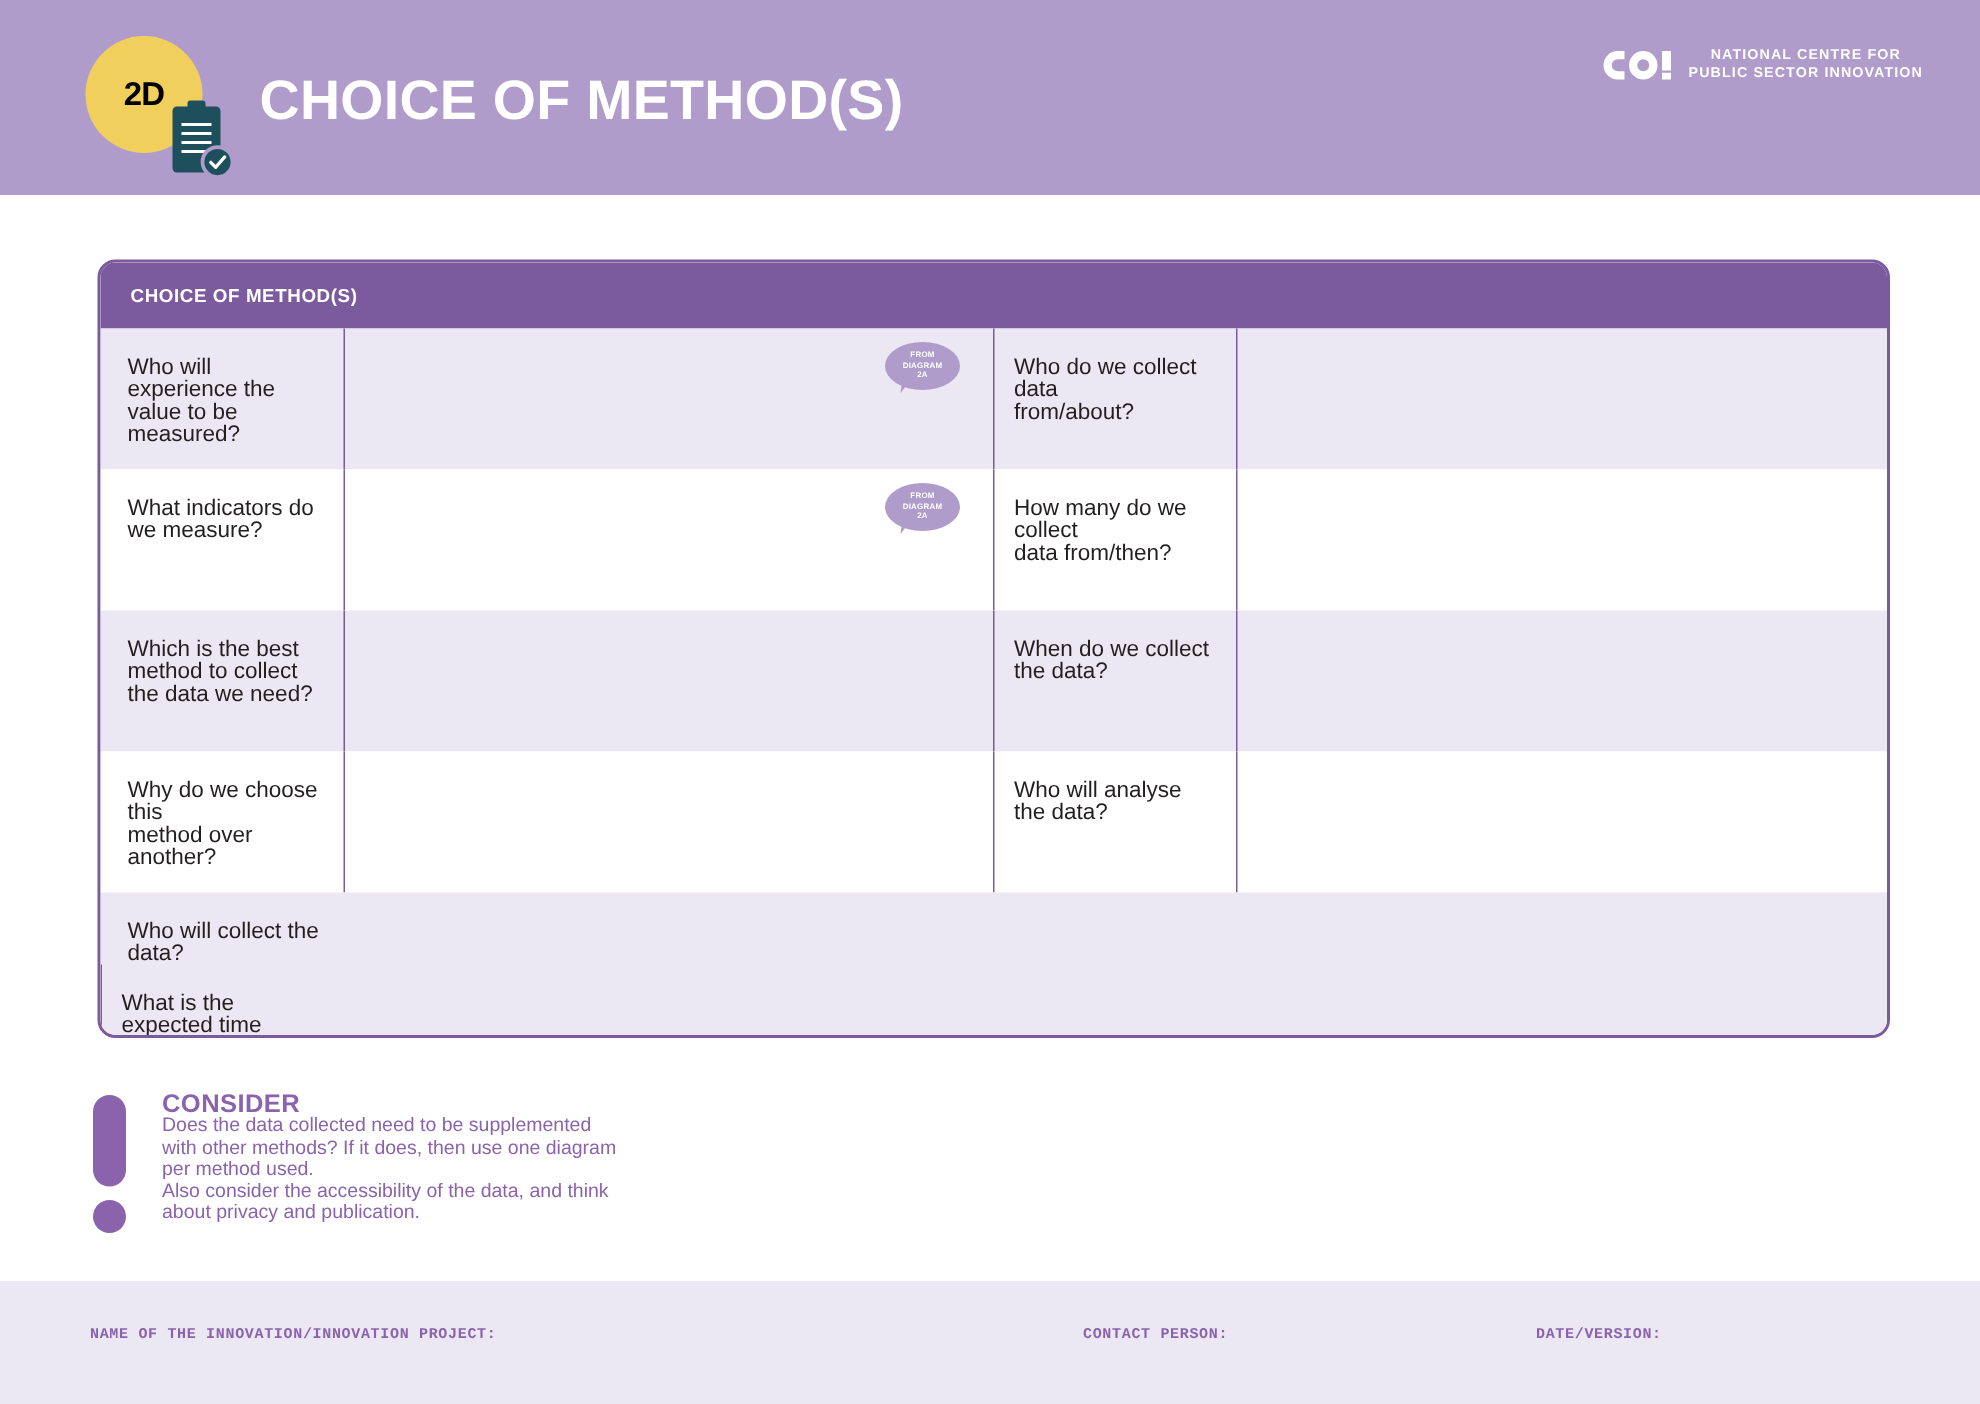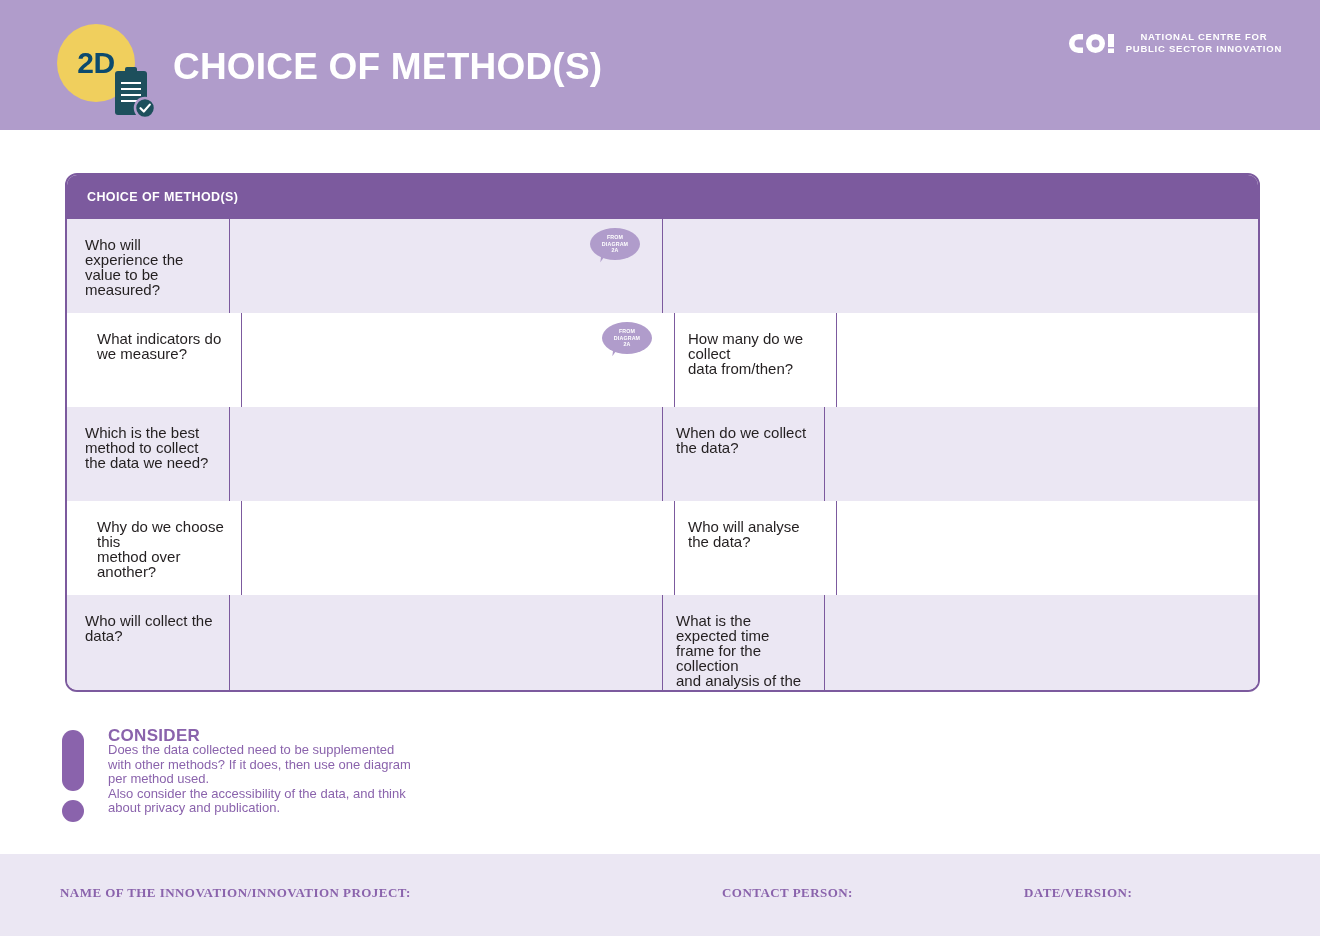--- a/index.html
+++ b/index.html
@@ -40,22 +40,22 @@
     border-radius: 50%;
     background: #f0cf5d;
   }
   .badge-text {
     position: absolute;
     left: 0; top: 0;
     width: 78px; height: 78px;
     display: flex;
     align-items: center;
     justify-content: center;
-    color: #0c4a6e;
-    font-size: 30px;
+    color: #000000;
+    font-size: 22px;
     font-weight: bold;
     letter-spacing: -0.5px;
     font-family: "Liberation Sans", sans-serif;
   }
   .clipboard-icon {
     position: absolute;
     left: 55px; top: 42px;
     width: 46px; height: 54px;
   }
 
@@ -132,22 +132,22 @@
   }
 
   .rows { position: relative; }
 
   .row {
     display: flex;
     position: relative;
     height: 94px;
   }
   .row.shade  { background: #ebe7f3; }
-  .row.plain  { background: #ffffff; padding-left: 12px; }
-  .row.tall   { height: 95px; }
+  .row.plain  { background: #ffffff; }
+  .row.tall   { height: 95px; flex-direction: column; }
 
   .cell {
     position: relative;
     height: 100%;
   }
   .cell.q {
     width: 162px;
     padding: 18px 14px 0 18px;
   }
   .cell.ans-a {
@@ -254,24 +254,24 @@
     position: absolute;
     left: 0; bottom: 0;
     width: 1320px;
     height: 82px;
     background: #ebe7f3;
   }
   .footer-item {
     position: absolute;
     top: 31px;
     color: #8a63ac;
-    font-size: 13px;
+    font-size: 10px;
     font-weight: bold;
     letter-spacing: 0.45px;
-    font-family: Liberation Serif, serif;
+    font-family: Liberation Mono, monospace;
     white-space: nowrap;
   }
   .f-name    { left: 60px; }
   .f-contact { left: 722px; }
   .f-date    { left: 1024px; }
 </style>
 </head>
 <body>
 
 <div class="page">
@@ -322,20 +322,24 @@
           <div class="cell ans-a">
             <div class="bubble">
               <div class="bubble-tail"></div>
               <div class="bubble-ellipse">
                 <div class="bubble-text">FROM
 DIAGRAM
 2A</div>
               </div>
             </div>
           </div>
+          <div class="cell q2">
+            <div class="q-text">Who do we collect data
+from/about?</div>
+          </div>
           <div class="cell ans-b"></div>
         </div>
         <div class="row plain">
           <div class="cell q">
             <div class="q-text">What indicators do
 we measure?</div>
           </div>
           <div class="cell ans-a">
             <div class="bubble">
               <div class="bubble-tail"></div>

